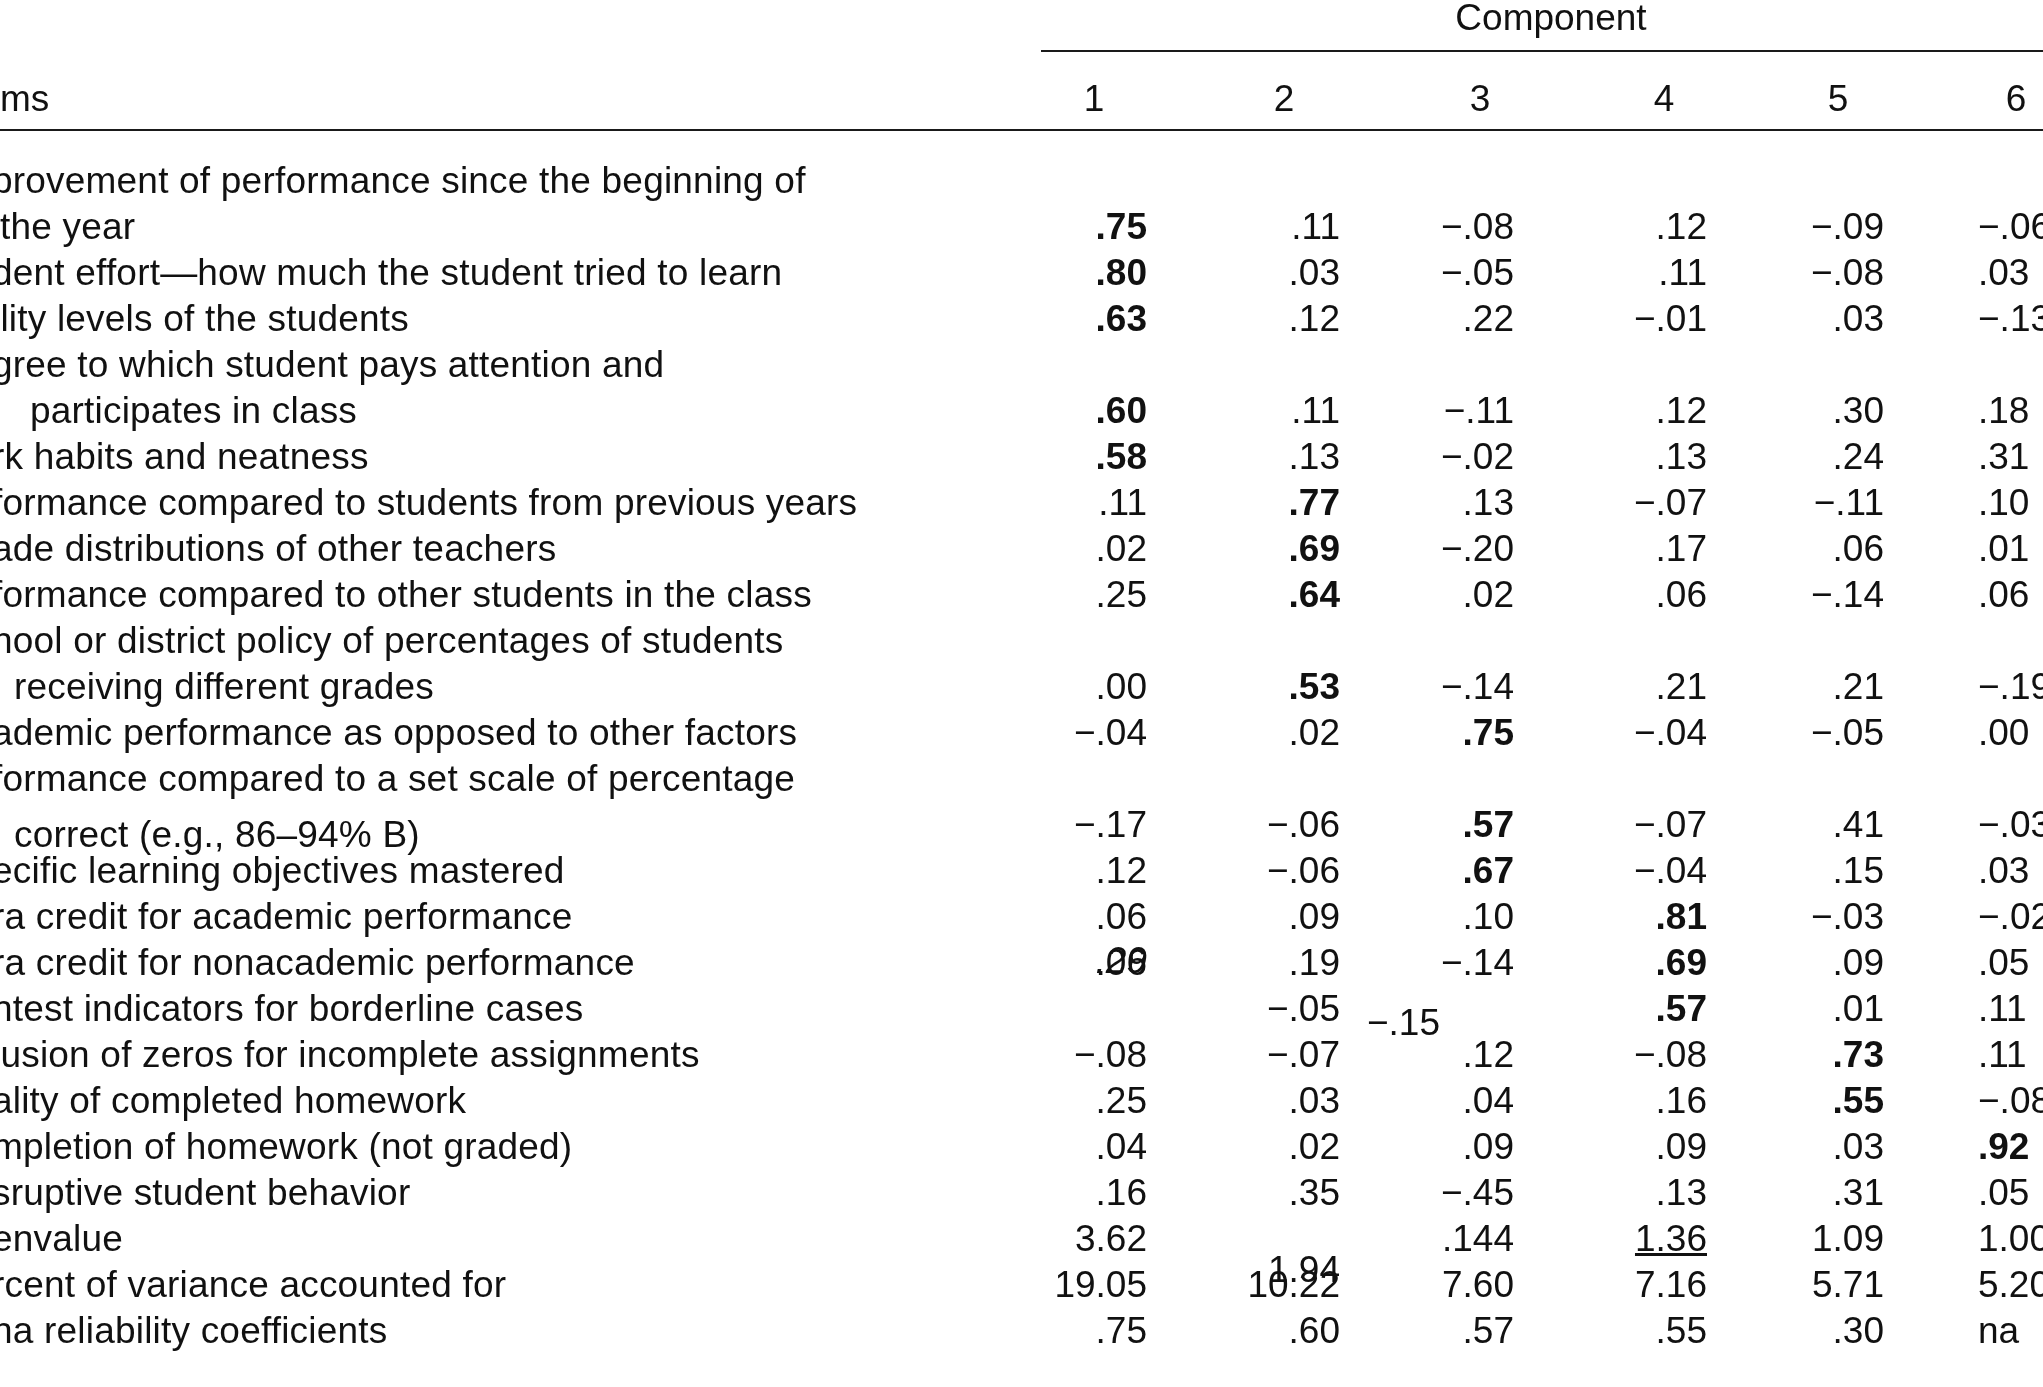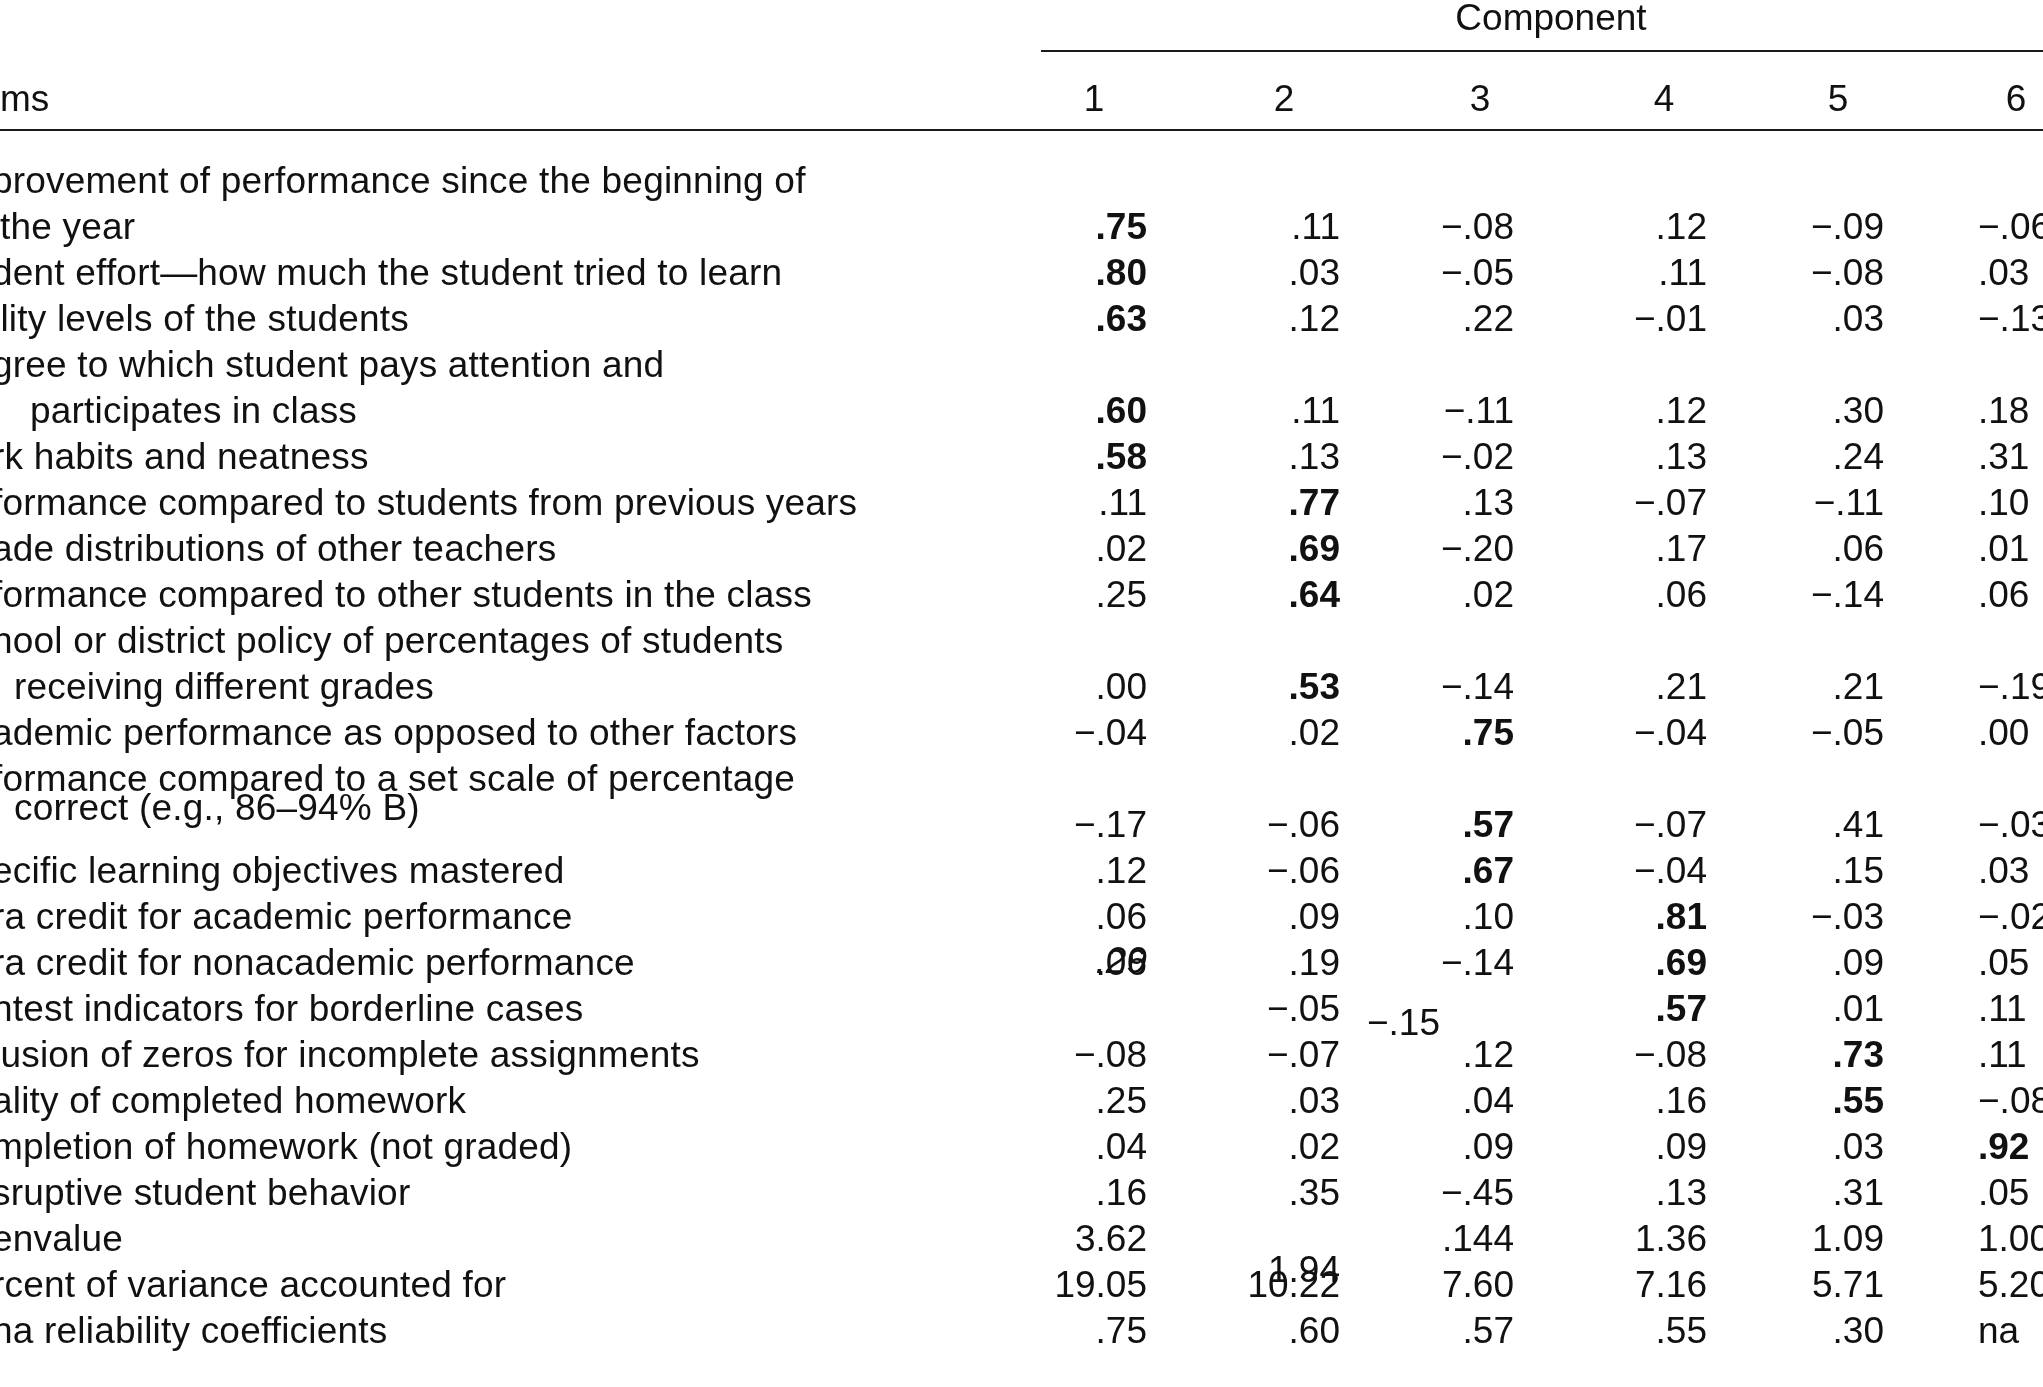--- a/index.html
+++ b/index.html
@@ -176,21 +176,21 @@
         <div class="label" style="left: -8px; top: 710px;">ademic performance as opposed to other factors</div>
         <div class="cell" style="top: 710px; left: 977px;">−.04</div>
         <div class="cell" style="top: 710px; left: 1170px;">.02</div>
         <div class="cell bold" style="top: 710px; left: 1344px;">.75</div>
         <div class="cell" style="top: 710px; left: 1537px;">−.04</div>
         <div class="cell" style="top: 710px; left: 1714px;">−.05</div>
         <div class="cell left" style="top: 710px; left: 1978px;">.00</div>
       </div>
       <div>
         <div class="label" style="left: -8px; top: 756px;">formance compared to a set scale of percentage</div>
-        <div class="label" style="left: 14px; top: 785px; text-align: right;">correct (e.g., 86–94% B)</div>
+        <div class="label" style="left: 14px; top: 812px; text-align: right;">correct (e.g., 86–94% B)</div>
         <div class="cell" style="top: 802px; left: 977px;">−.17</div>
         <div class="cell" style="top: 802px; left: 1170px;">−.06</div>
         <div class="cell bold" style="top: 802px; left: 1344px;">.57</div>
         <div class="cell" style="top: 802px; left: 1537px;">−.07</div>
         <div class="cell" style="top: 802px; left: 1714px;">.41</div>
         <div class="cell left" style="top: 802px; left: 1978px;">−.03</div>
       </div>
       <div>
         <div class="label" style="left: -8px; top: 848px;">ecific learning objectives mastered</div>
         <div class="cell" style="top: 848px; left: 977px;">.12</div>
@@ -261,21 +261,21 @@
         <div class="cell" style="top: 1170px; left: 1344px;">−.45</div>
         <div class="cell" style="top: 1170px; left: 1537px;">.13</div>
         <div class="cell" style="top: 1170px; left: 1714px;">.31</div>
         <div class="cell left" style="top: 1170px; left: 1978px;">.05</div>
       </div>
       <div>
         <div class="label" style="left: -8px; top: 1216px;">envalue</div>
         <div class="cell" style="top: 1216px; left: 977px;">3.62</div>
         <div class="cell" style="top: 1247px; left: 1170px;">1.94</div>
         <div class="cell" style="top: 1216px; left: 1344px;">.144</div>
-        <div class="cell" style="top: 1216px; left: 1537px;">1.36</div>
+        <div class="cell" style="top: 1216px; left: 1537px; text-decoration: underline;">1.36</div>
         <div class="cell" style="top: 1216px; left: 1714px;">1.09</div>
         <div class="cell left" style="top: 1216px; left: 1978px;">1.00</div>
       </div>
       <div>
         <div class="label" style="left: -8px; top: 1262px;">rcent of variance accounted for</div>
         <div class="cell" style="top: 1262px; left: 977px;">19.05</div>
         <div class="cell" style="top: 1262px; left: 1170px;">10.22</div>
         <div class="cell" style="top: 1262px; left: 1344px;">7.60</div>
         <div class="cell" style="top: 1262px; left: 1537px;">7.16</div>
         <div class="cell" style="top: 1262px; left: 1714px;">5.71</div>

